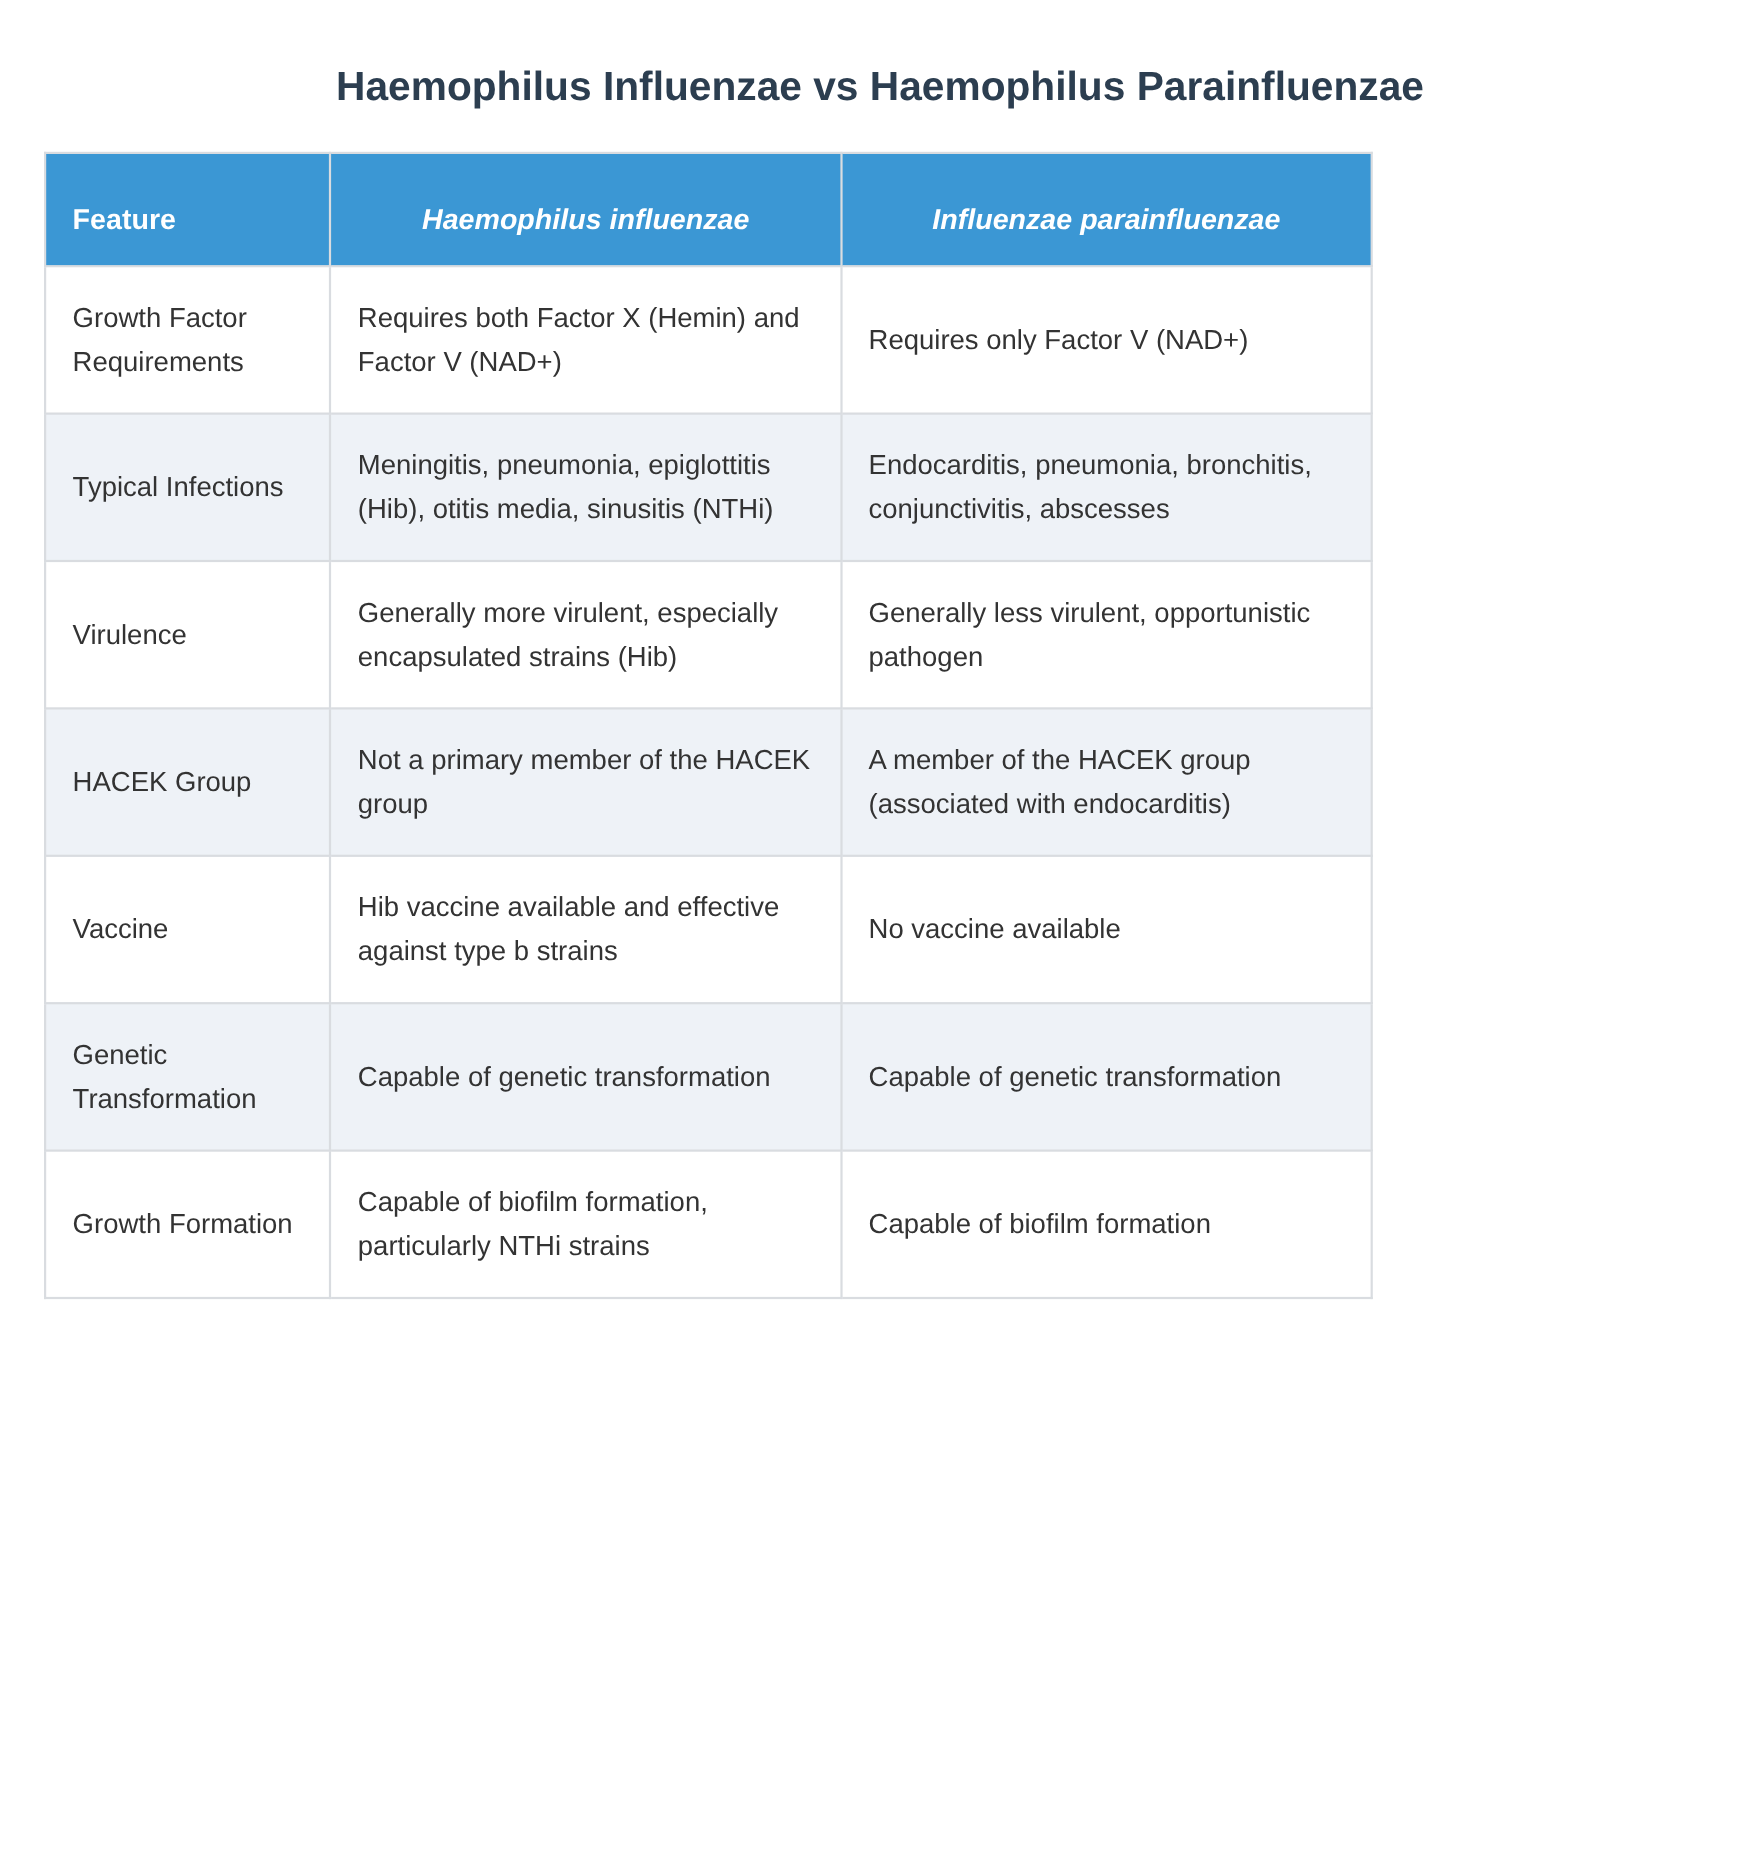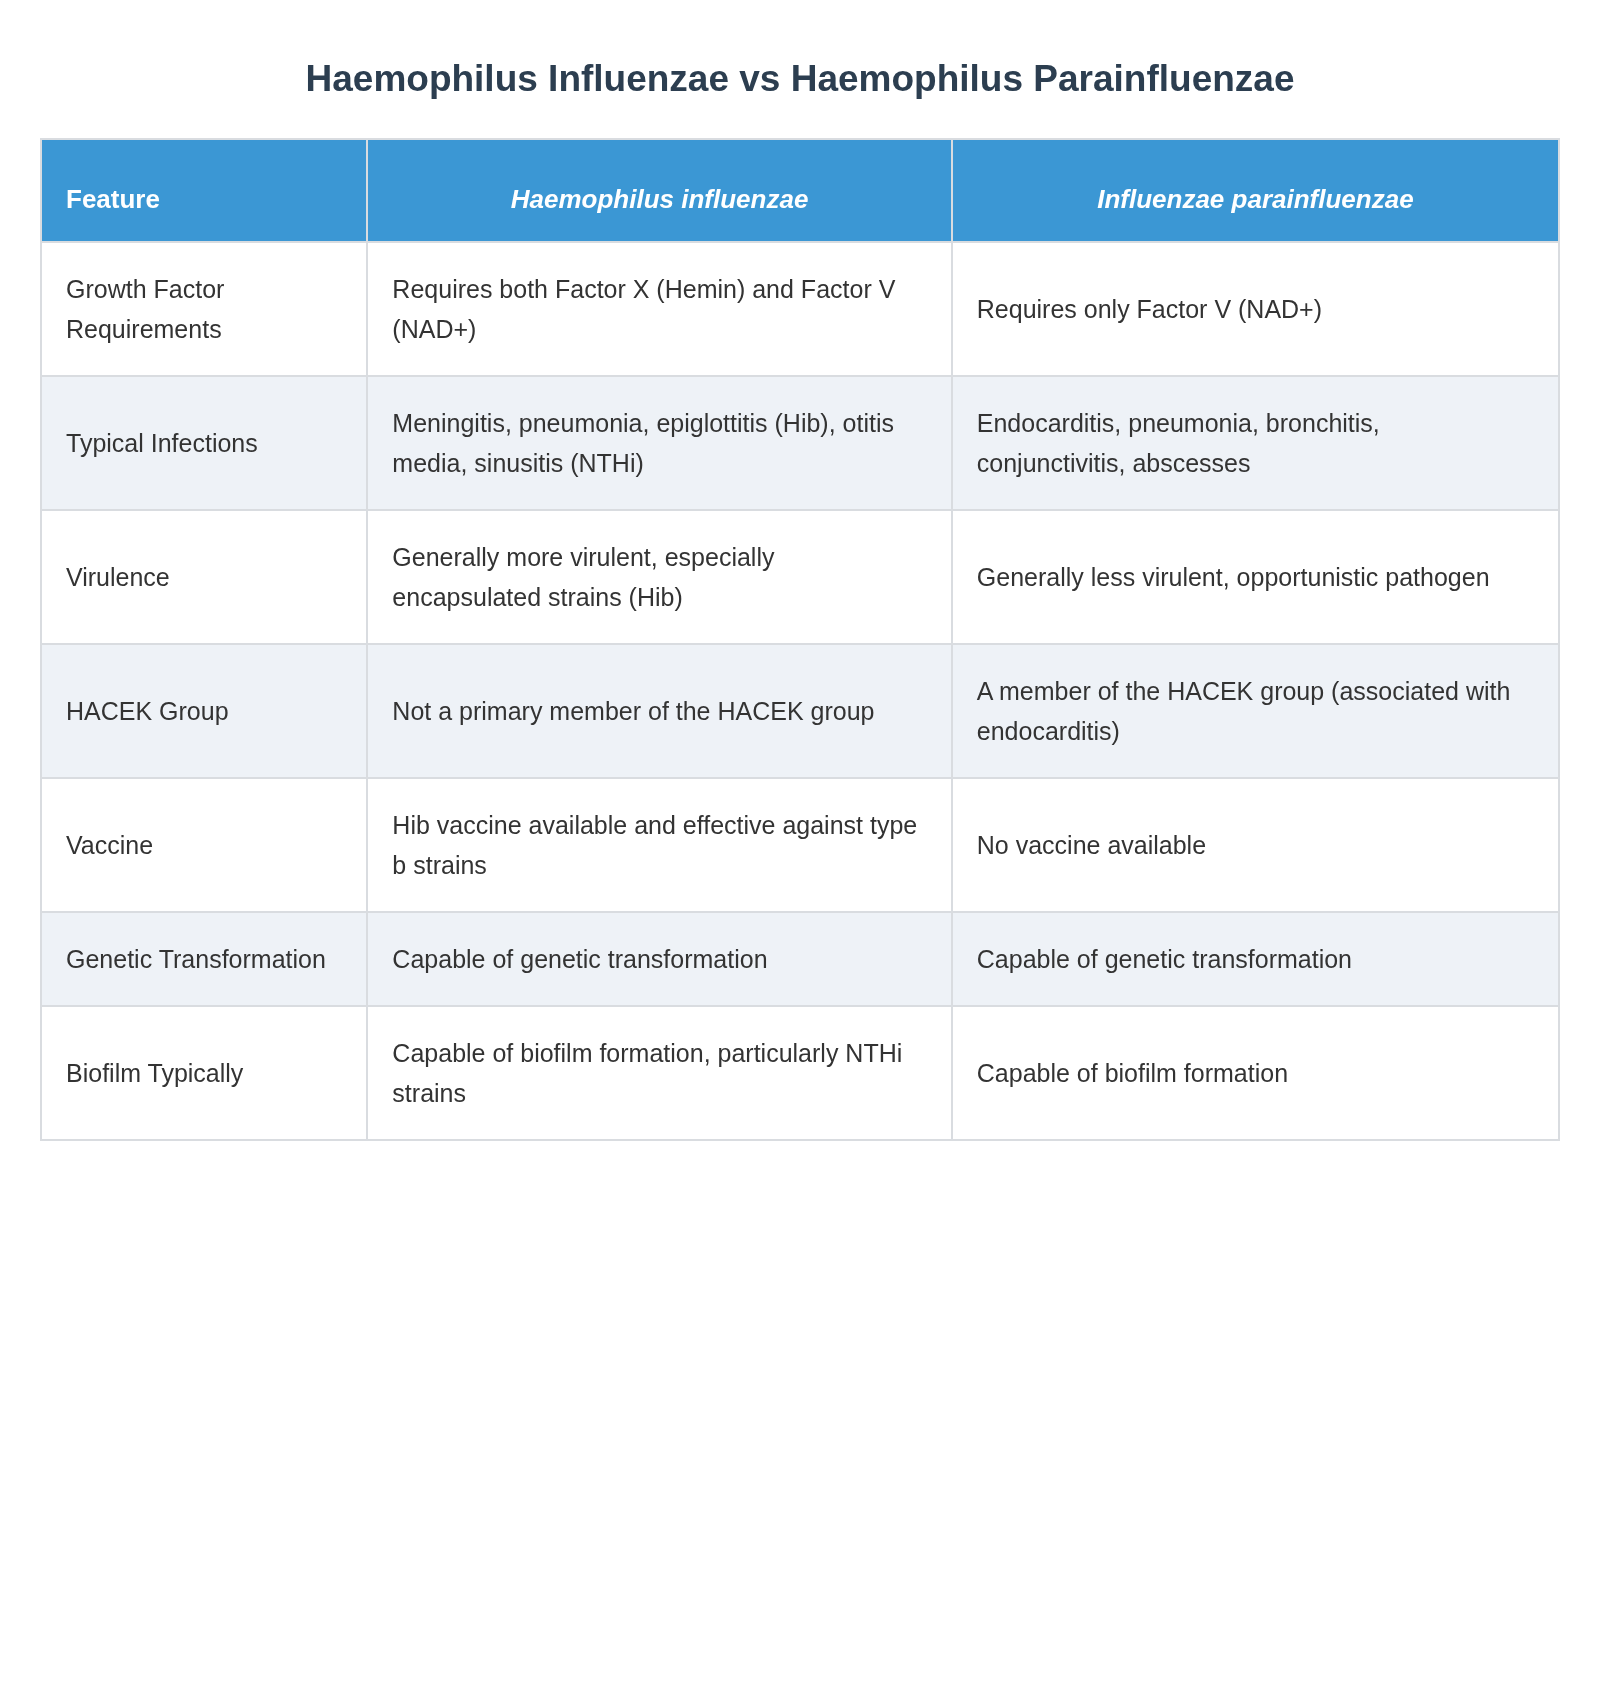--- a/index.html
+++ b/index.html
@@ -17,21 +17,21 @@
   h1.page-title {
     margin: 12px;
     padding: 46px 40px 26px 40px;
     text-align: center;
     font-size: 37px;
     font-weight: bold;
     color: #2c3e50;
     letter-spacing: 0px;
   }
   table.compare-table {
-    width: 1520px;
+    width: 1208px;
     margin: 0 40px;
     border-collapse: collapse;
     table-layout: fixed;
   }
   col.c-feature { width: 21.5%; }
   col.c-influenzae { width: 38.5%; }
   col.c-parainfluenzae { width: 40%; }
 
   th, td {
     border: 2px solid #d9dce0;
@@ -105,20 +105,20 @@
         <td>Vaccine</td>
         <td>Hib vaccine available and effective against type b strains</td>
         <td>No vaccine available</td>
       </tr>
       <tr>
         <td>Genetic Transformation</td>
         <td>Capable of genetic transformation</td>
         <td>Capable of genetic transformation</td>
       </tr>
       <tr>
-        <td>Biofilm Typically</td>
+        <td>Growth Formation</td>
         <td>Capable of biofilm formation, particularly NTHi strains</td>
         <td>Capable of biofilm formation</td>
       </tr>
     </tbody>
   </table>
 
 </div>
 
 </body></html>

